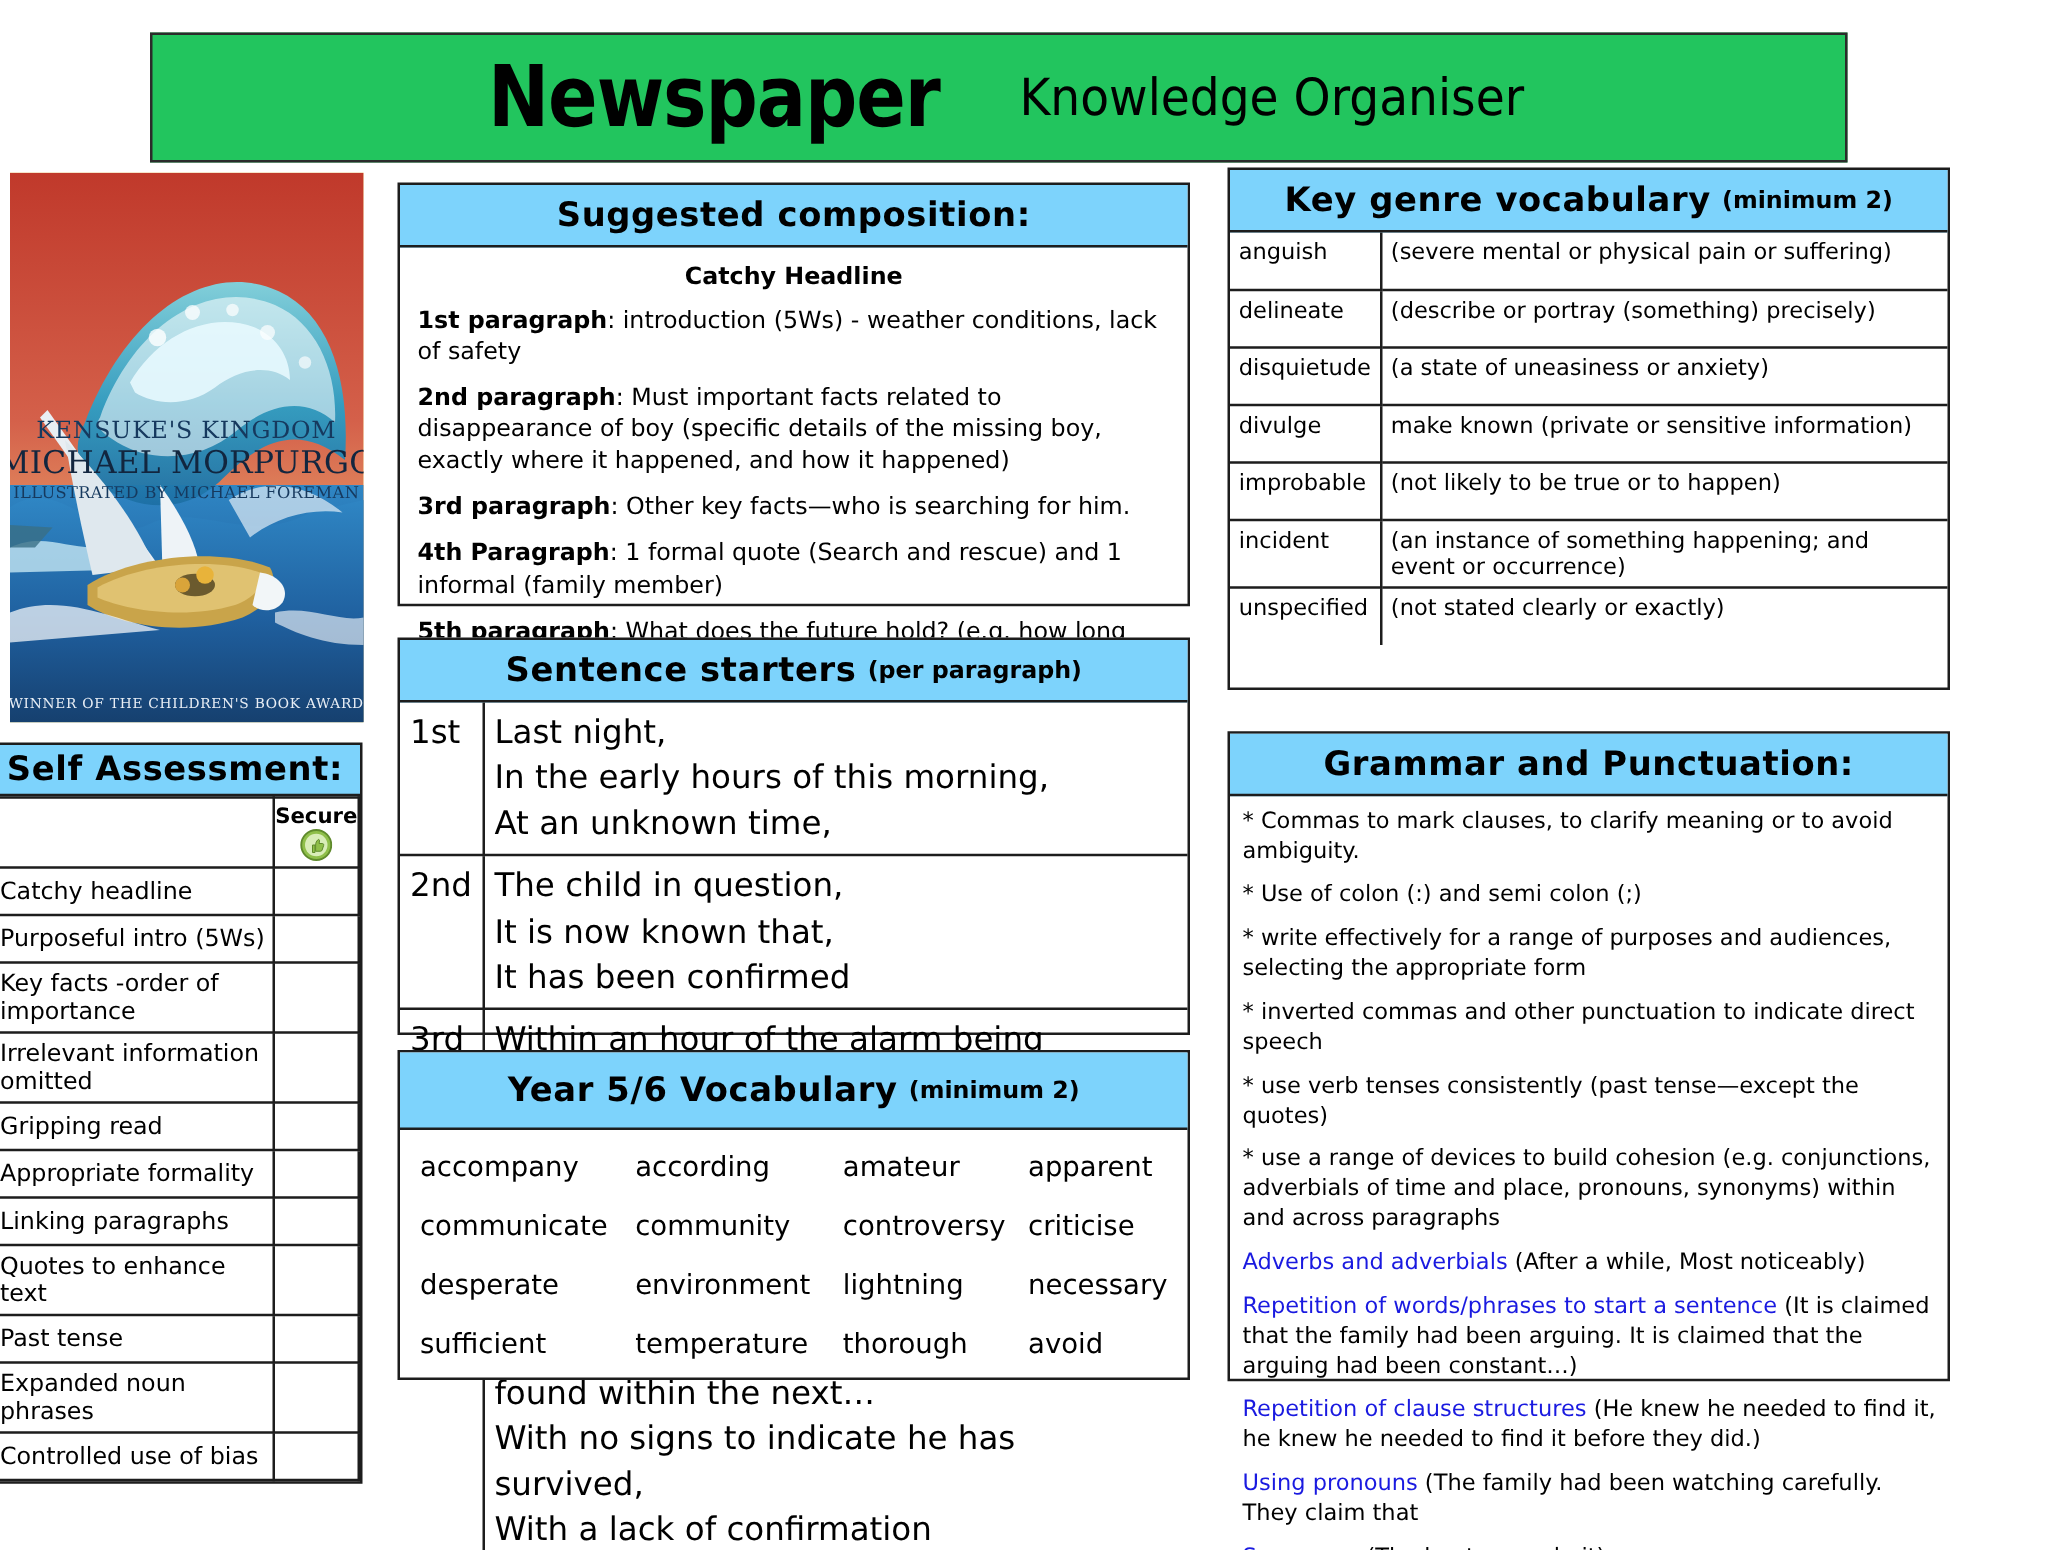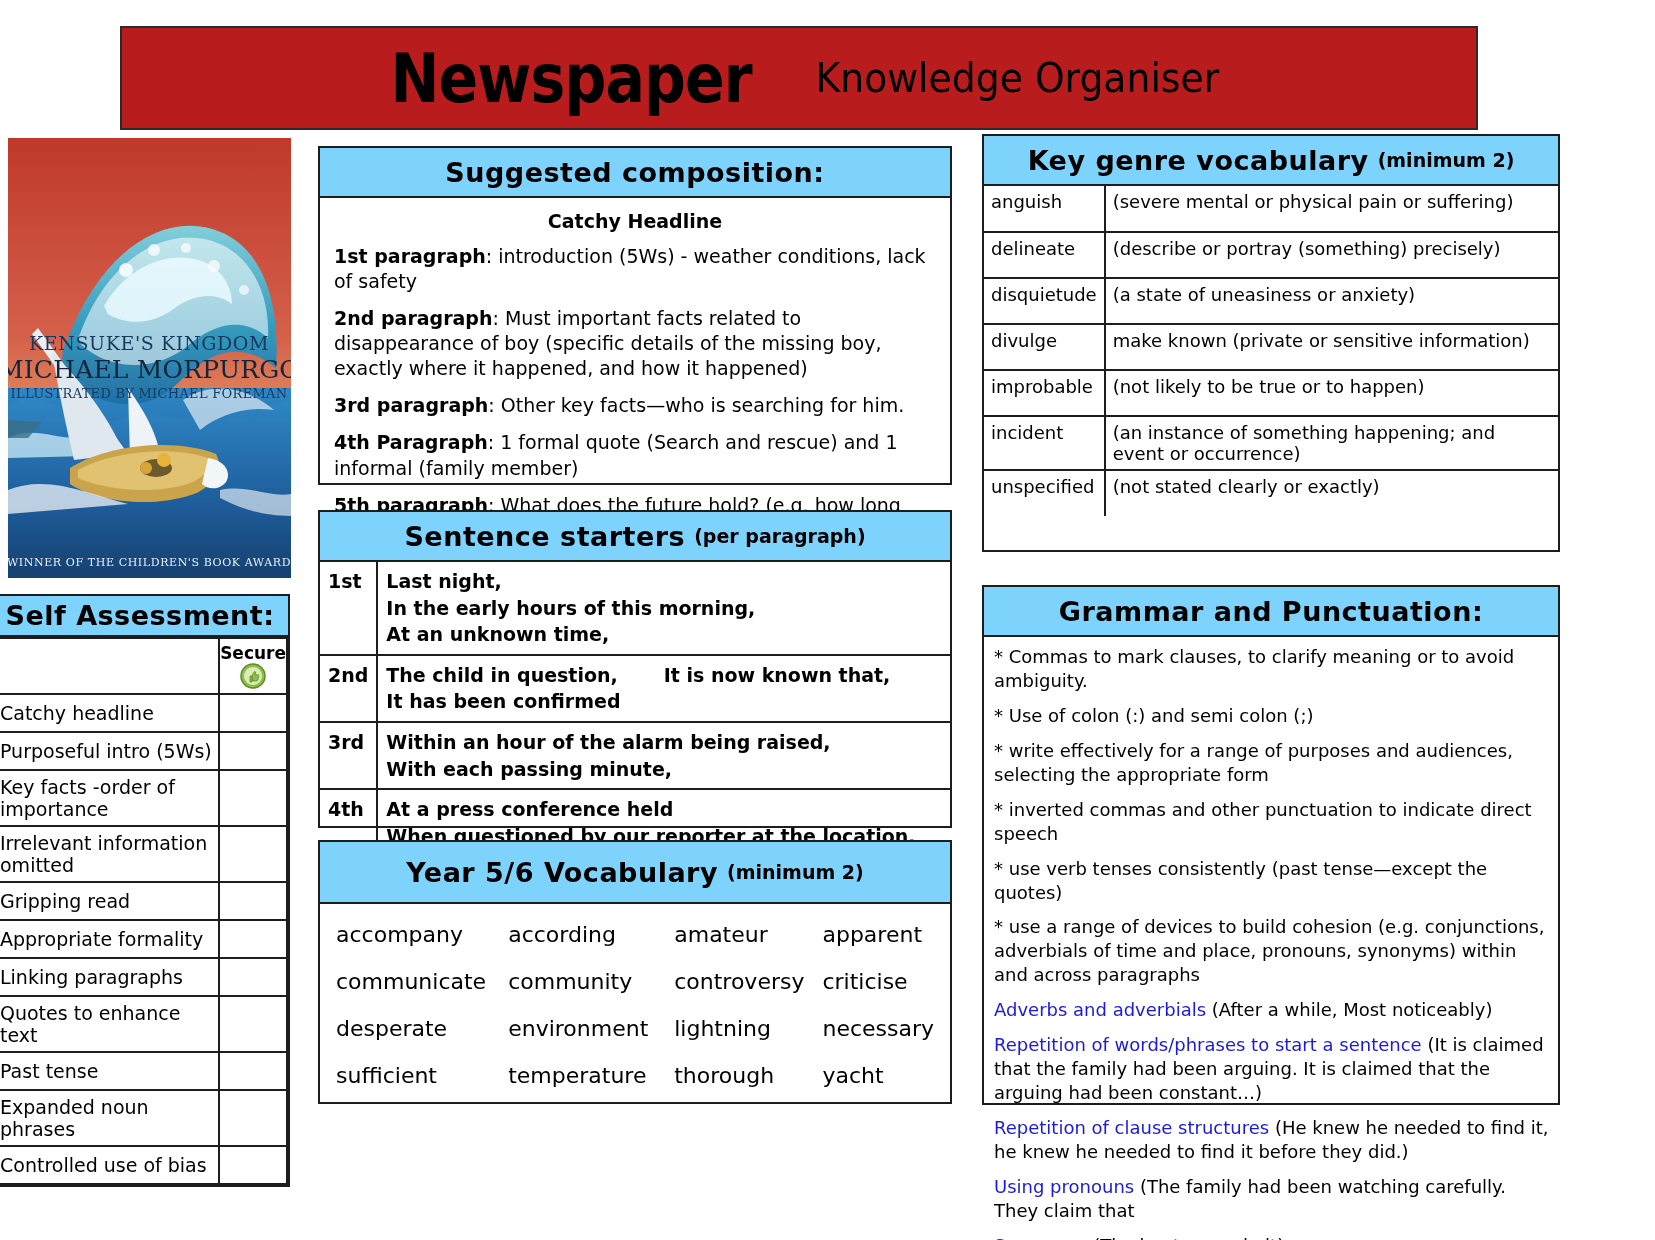--- a/index.html
+++ b/index.html
@@ -9,21 +9,21 @@
     width: 1655px; height: 1240px;
     font-family: "DejaVu Sans", sans-serif;
     overflow: hidden;
   }
   .page { position: relative; width: 1655px; height: 1240px; }
 
   
   .title-banner {
     position: absolute; left: 120px; top: 26px;
     width: 1358px; height: 104px;
-    background: #b91c1c;
+    background: #22c55e;
     border: 2px solid #2b2b2b;
     display: flex; align-items: center; justify-content: center;
     gap: 16px;
   }
   .title-main {
     font-family: "DejaVu Sans", sans-serif;
     font-weight: 700; font-size: 68px; color: #000;
     letter-spacing: -1px;
     transform: scaleX(0.86);
     transform-origin: center;
@@ -85,22 +85,22 @@
     margin: 2px 0 12px 0; color: #000;
   }
   .comp-line { font-size: 19px; color: #000; margin: 0 0 12px 0; line-height: 1.32; }
   .comp-line b { font-weight: 700; }
 
   .starters { left: 318px; top: 510px; width: 634px; height: 318px; }
   .st-head { height: 50px; }
   .st-table { width: 100%; border-collapse: collapse; }
   .st-table td {
     border: 2px solid #1d1d1d; border-top: none;
-    font-size: 19px; color: #000; padding: 6px 8px;
-    vertical-align: top; line-height: 1.4; font-weight: bold;
+    font-size: 26px; color: #000; padding: 6px 8px;
+    vertical-align: top; line-height: 1.4;
   }
   .st-table td.num { width: 48px; border-left: none; }
   .st-table td.txt { border-right: none; }
   .st-table tr:last-child td { border-bottom: none; }
   .st-seg { display: inline-block; }
   .gap-a { margin-right: 46px; }
 
   .y56 { left: 318px; top: 840px; width: 634px; height: 264px; }
   .y56-head { height: 62px; }
   .y56-grid {
@@ -320,21 +320,21 @@
         <div class="y56-word">community</div>
         <div class="y56-word">controversy</div>
         <div class="y56-word">criticise</div>
         <div class="y56-word">desperate</div>
         <div class="y56-word">environment</div>
         <div class="y56-word">lightning</div>
         <div class="y56-word">necessary</div>
         <div class="y56-word">sufficient</div>
         <div class="y56-word">temperature</div>
         <div class="y56-word">thorough</div>
-        <div class="y56-word">yacht</div>
+        <div class="y56-word">avoid</div>
       </div>
   </div>
 
   <div class="panel genre">
     <div class="panel-head genre-head">
       <span class="head-title">Key genre vocabulary</span>
       <span class="head-note">(minimum 2)</span>
     </div>
     <table class="gv-table">
       <tbody id="gv-body">

